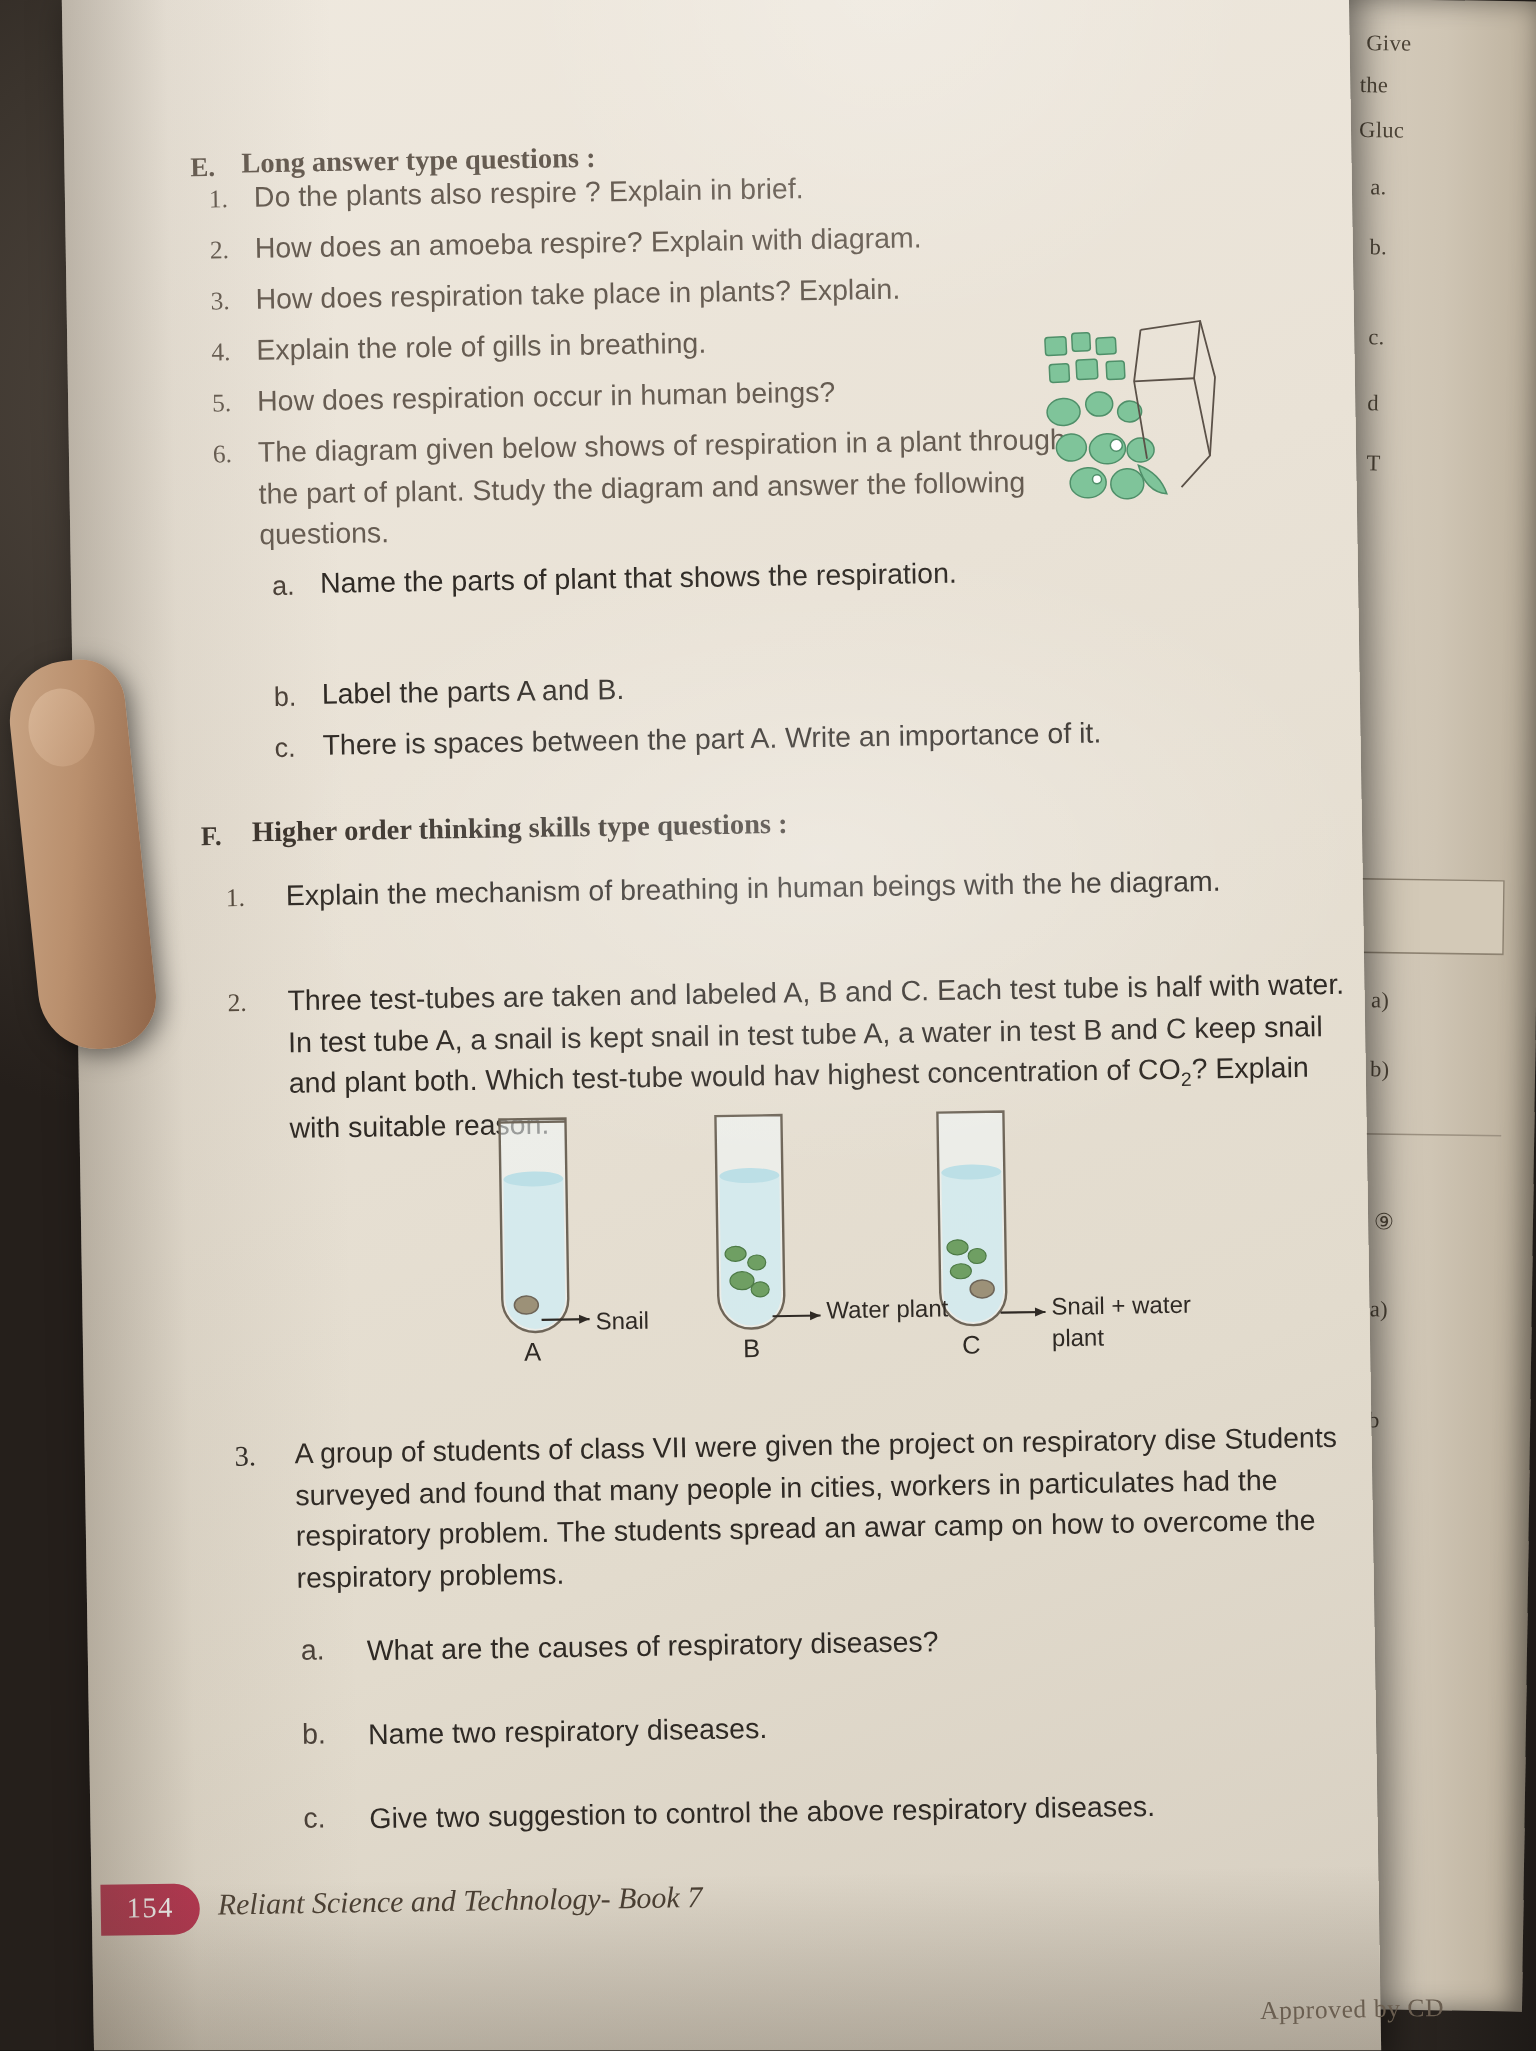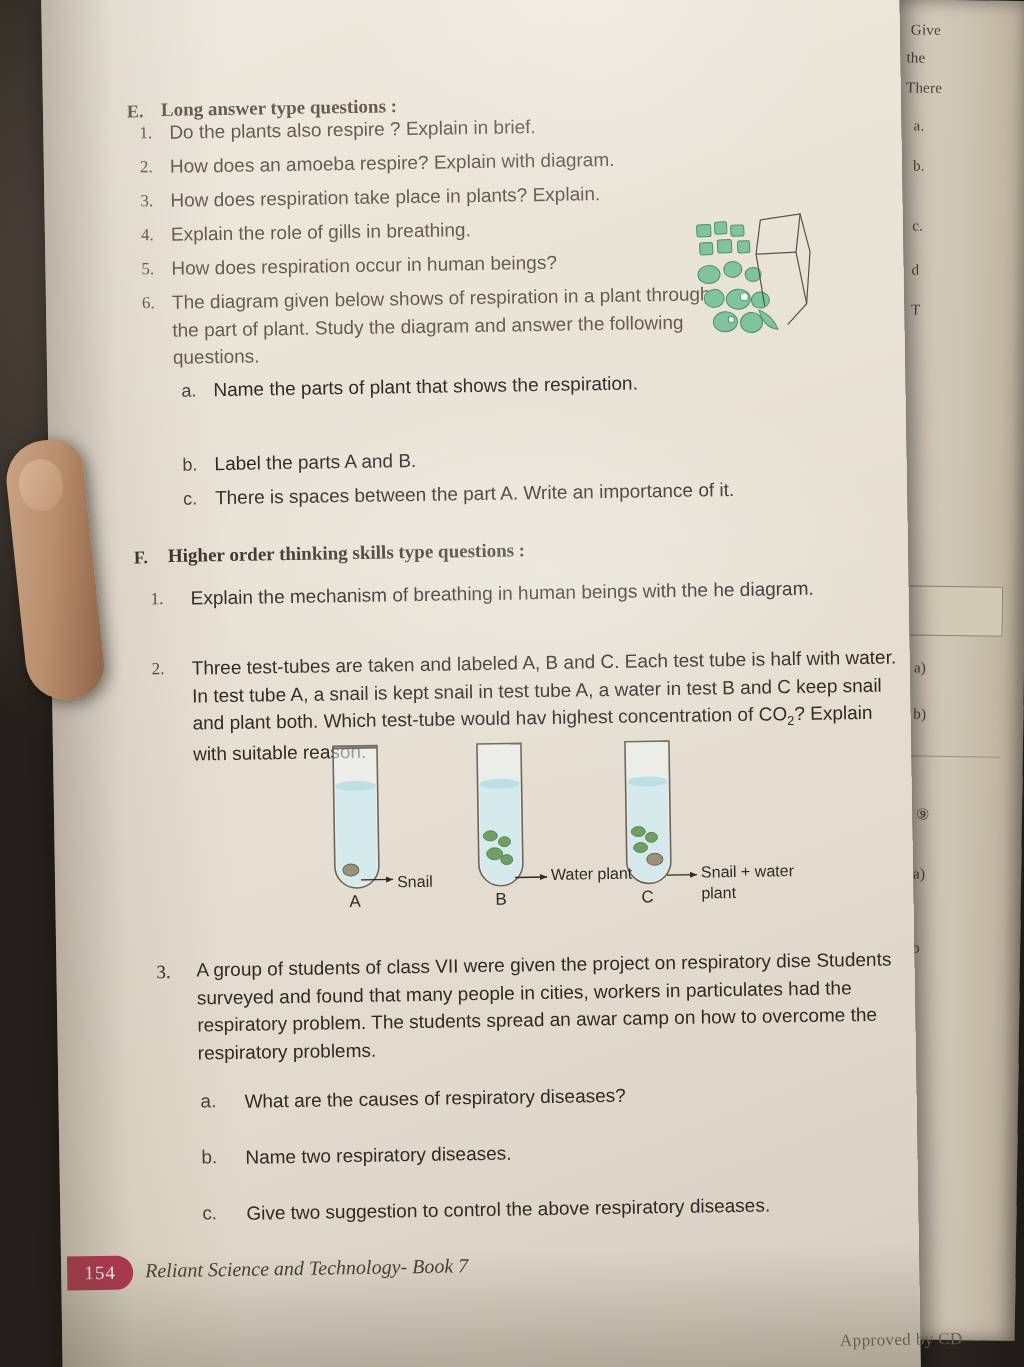--- a/index.html
+++ b/index.html
@@ -206,21 +206,21 @@
 </head>
 <body>
 
 <div id="page">
   <div class="desk"></div>
   <div class="desk-right"></div>
 
   <div class="right-page">
     <div class="rp-text" style="left:30px; top:22px;">Give</div>
     <div class="rp-text" style="left:26px; top:50px;">the</div>
-    <div class="rp-text" style="left:26px; top:80px;">There</div>
+    <div class="rp-text" style="left:26px; top:80px;">Gluc</div>
     <div class="rp-text" style="left:34px; top:118px;">a.</div>
     <div class="rp-text" style="left:34px; top:158px;">b.</div>
     <div class="rp-text" style="left:34px; top:218px;">c.</div>
     <div class="rp-text" style="left:34px; top:262px;">d</div>
     <div class="rp-text" style="left:34px; top:302px;">T</div>
     <div class="rp-text" style="left:10px; top:282px;">5.</div>
     <div class="rp-box" style="left:20px; top:586px; width:108px; height:48px;"></div>
     <div class="rp-text" style="left:42px; top:660px;">a)</div>
     <div class="rp-text" style="left:42px; top:706px;">b)</div>
     <div class="rp-rule" style="top:756px;"></div>

